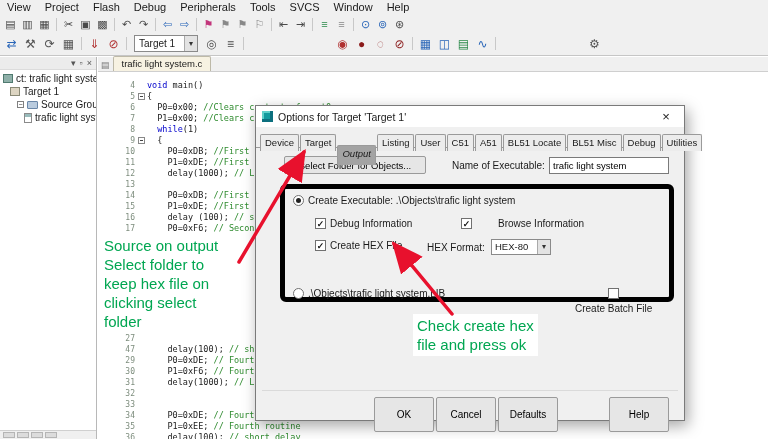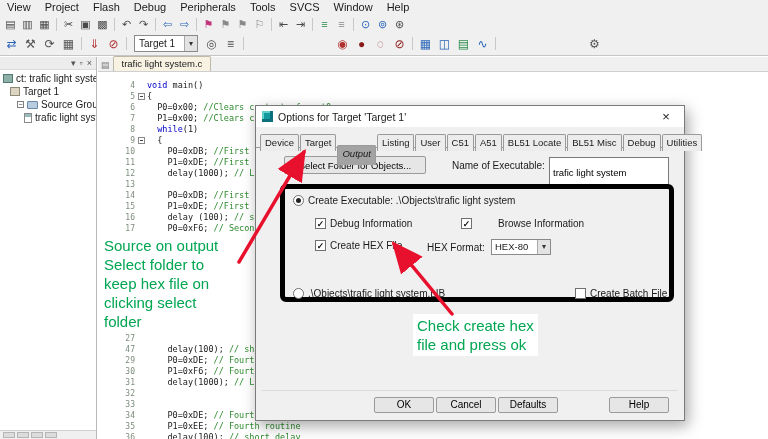--- a/index.html
+++ b/index.html
@@ -74,44 +74,44 @@
           box-shadow:inset -3px -3px 0 #0c6f7e,inset 2px 2px 0 #5ecfc9;}
   .dlg-title{font-size:10.5px;}
   .dlg-close{margin-left:auto;width:24px;text-align:center;font-size:13px;line-height:20px;color:#222;}
   .dlg-tabs{height:21px;border-bottom:1px solid #9a9a9a;padding:3px 4px 0;white-space:nowrap;}
   .dtab{display:inline-block;font-size:9.5px;line-height:12px;padding:2px 4px 2px;background:#ececec;
           border:1px solid #9a9a9a;border-bottom:none;border-radius:2px 2px 0 0;margin-right:1px;
           position:relative;top:2px;}
   .dtab.active{background:#a3a3a3;top:13px;padding-bottom:5px;z-index:3;font-style:italic;}
   .dlg-body{position:absolute;left:6px;right:6px;top:44px;bottom:4px;font-size:10px;}
   .dlabel{position:absolute;font-size:10px;white-space:nowrap;}
-  .win-btn{position:absolute;width:60px;height:16px;background:#e6e6e6;border:1px solid #9a9a9a;
+  .win-btn{position:absolute;width:60px;height:35px;background:#e6e6e6;border:1px solid #9a9a9a;
           border-radius:2px;font-size:10px;font-family:inherit;line-height:14px;padding:0;}
   .btn-select-folder{position:absolute;left:22px;top:6px;width:142px;height:18px;background:#e6e6e6;
           border:1px solid #9a9a9a;border-radius:2px;font-size:9.5px;font-family:inherit;padding:0;}
   .name-exec-label{left:190px;top:10px;}
-  .exec-input{position:absolute;left:287px;top:7px;width:120px;height:31px;border:1px solid #7a7a7a;
+  .exec-input{position:absolute;left:287px;top:7px;width:120px;height:17px;border:1px solid #7a7a7a;
           font-size:9.5px;font-family:inherit;padding:0 3px;}
   .groupbox{position:absolute;left:18px;top:34px;width:394px;height:118px;border:5px solid #000000;border-radius:6px;}
   .ctl{position:absolute;display:flex;align-items:center;gap:4px;font-size:10px;white-space:nowrap;}
   .rdot{width:11px;height:11px;border:1px solid #707070;border-radius:50%;background:#fff;position:relative;flex:0 0 auto;}
   .rdot.on::after{content:"";position:absolute;left:2px;top:2px;width:5px;height:5px;border-radius:50%;background:#222;}
   .cbox{width:11px;height:11px;border:1px solid #707070;background:#fff;font-size:9px;line-height:10px;
           text-align:center;color:#111;font-weight:bold;flex:0 0 auto;}
   .cbox.on::after{content:"\2713";}
   .radio-exec{left:8px;top:6px;}
   .chk-debug{left:30px;top:29px;}
   .chk-browse{left:176px;top:29px;gap:26px;}
   .chk-hex{left:30px;top:51px;}
   .hex-label{left:142px;top:53px;}
   .hex-select{position:absolute;left:206px;top:50px;width:60px;height:16px;background:#fff;
           border:1px solid #8a8a8a;font-size:9.5px;line-height:14px;padding:0 14px 0 3px;}
   .hex-select .combo-arrow{line-height:14px;}
   .radio-lib{left:8px;top:99px;}
-  .chk-batch{left:290px;top:99px;}
+  .chk-batch{left:290px;top:99px;flex-direction:column;}
   .dlg-sep{position:absolute;left:0;right:0;top:240px;border-top:1px solid #dadada;}
   .btn-ok{left:112px;top:247px;}
   .btn-cancel{left:174px;top:247px;}
   .btn-defaults{left:236px;top:247px;}
   .btn-help{left:347px;top:247px;}
 
   
   .annotation{position:absolute;z-index:20;background:#fff;color:#00a651;font-size:15px;
           padding:2px 4px;white-space:nowrap;}
   .ann1{left:100px;top:234px;line-height:19px;}

